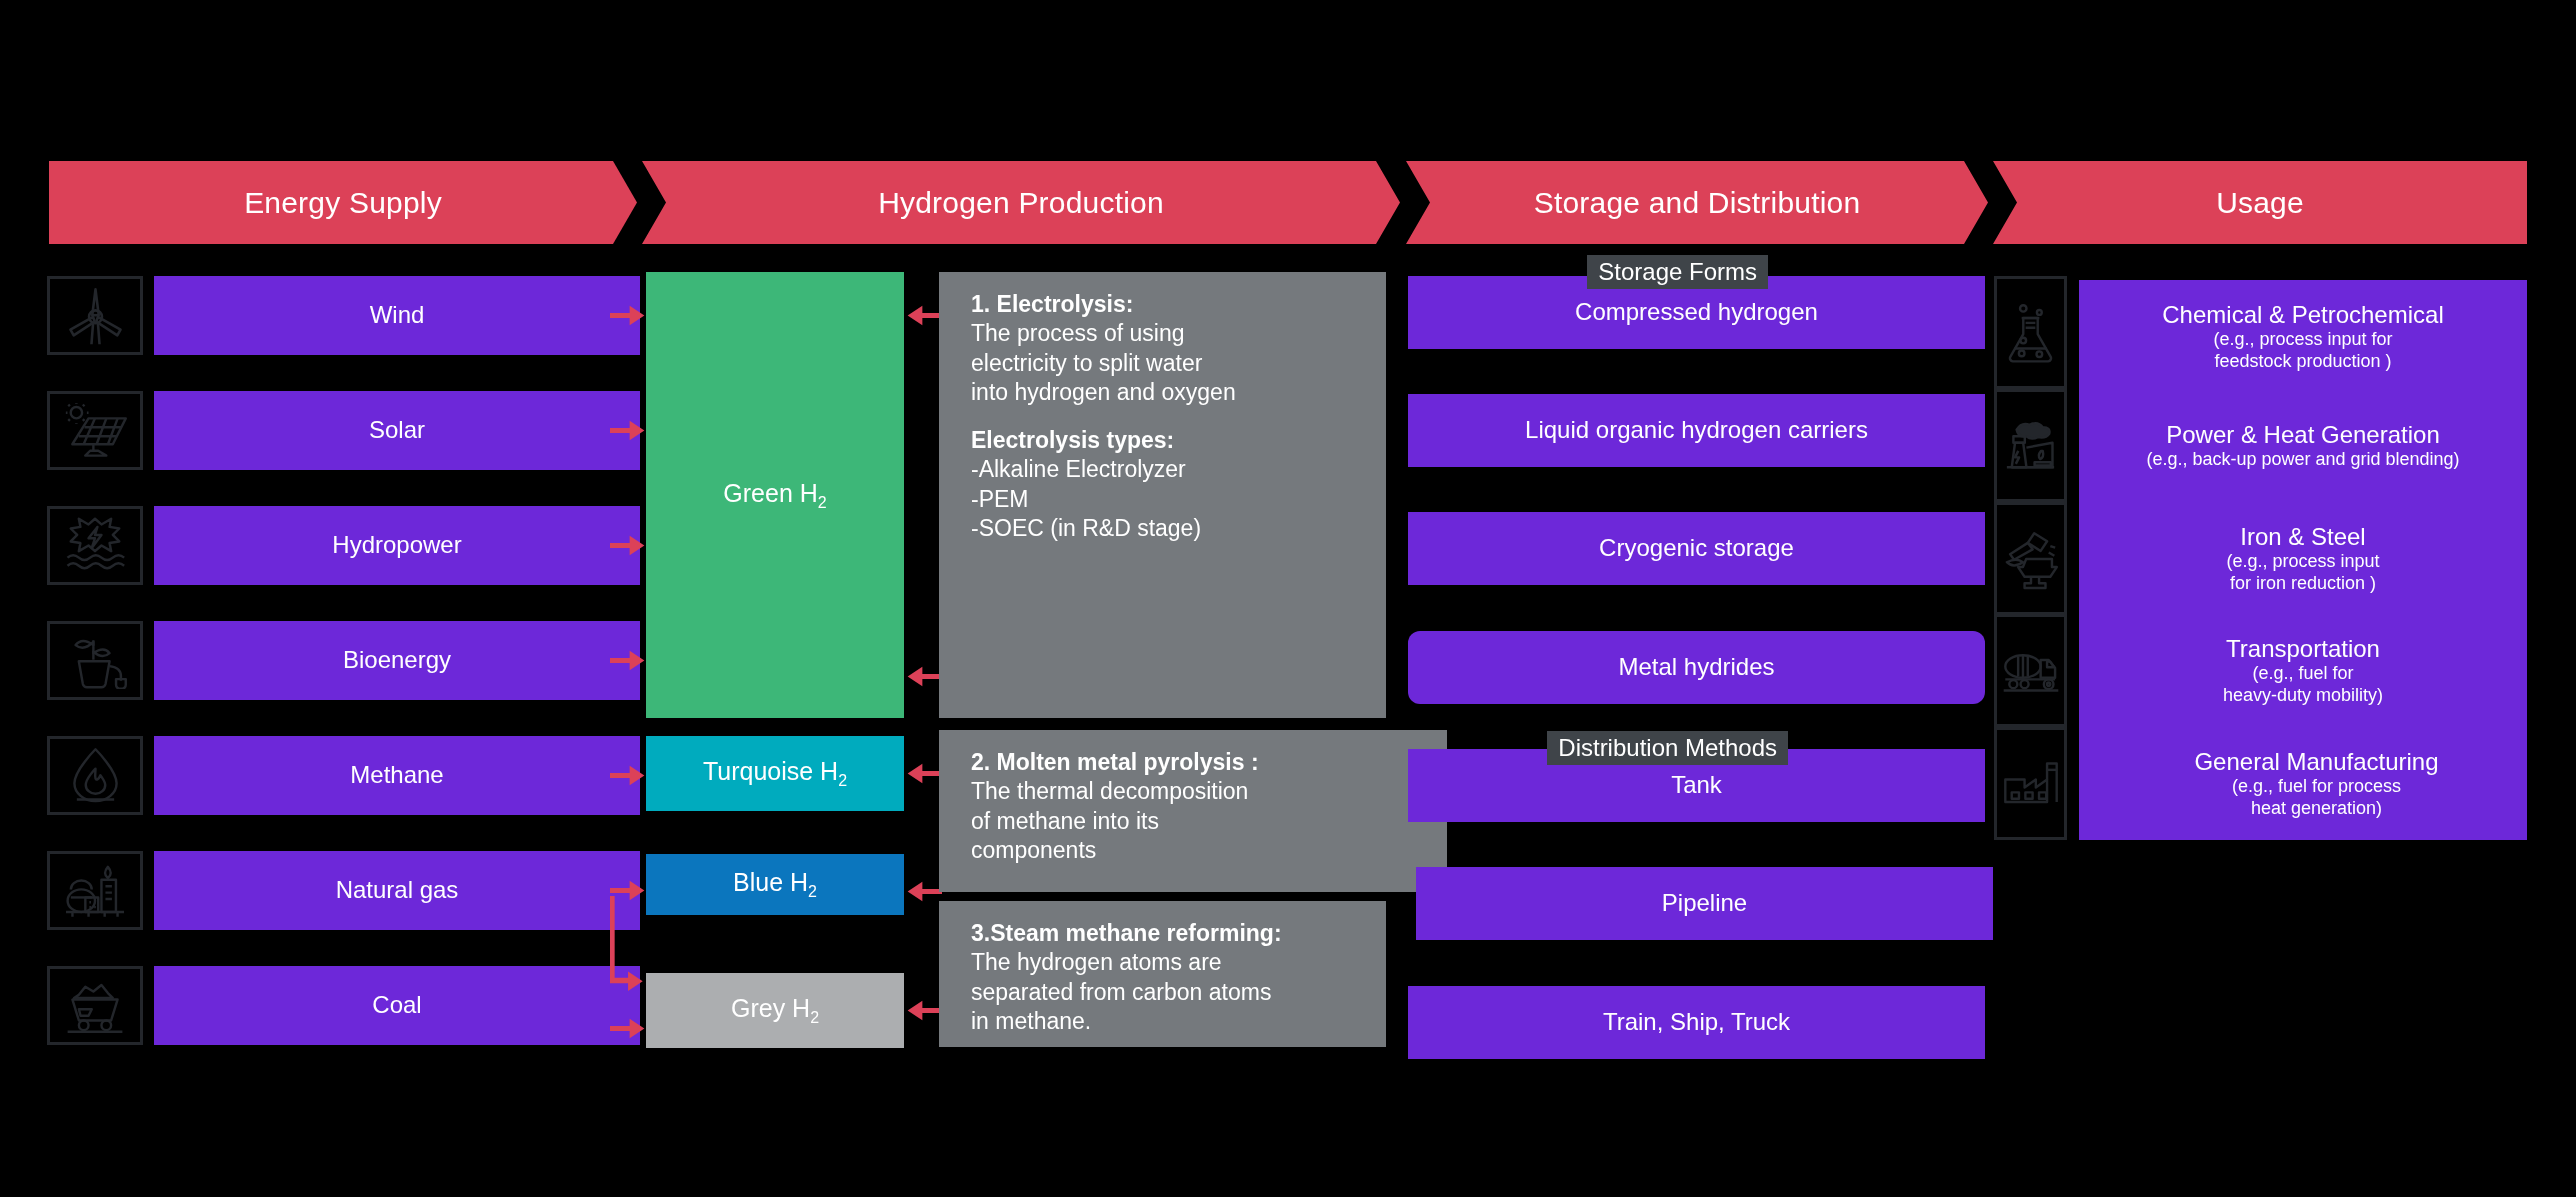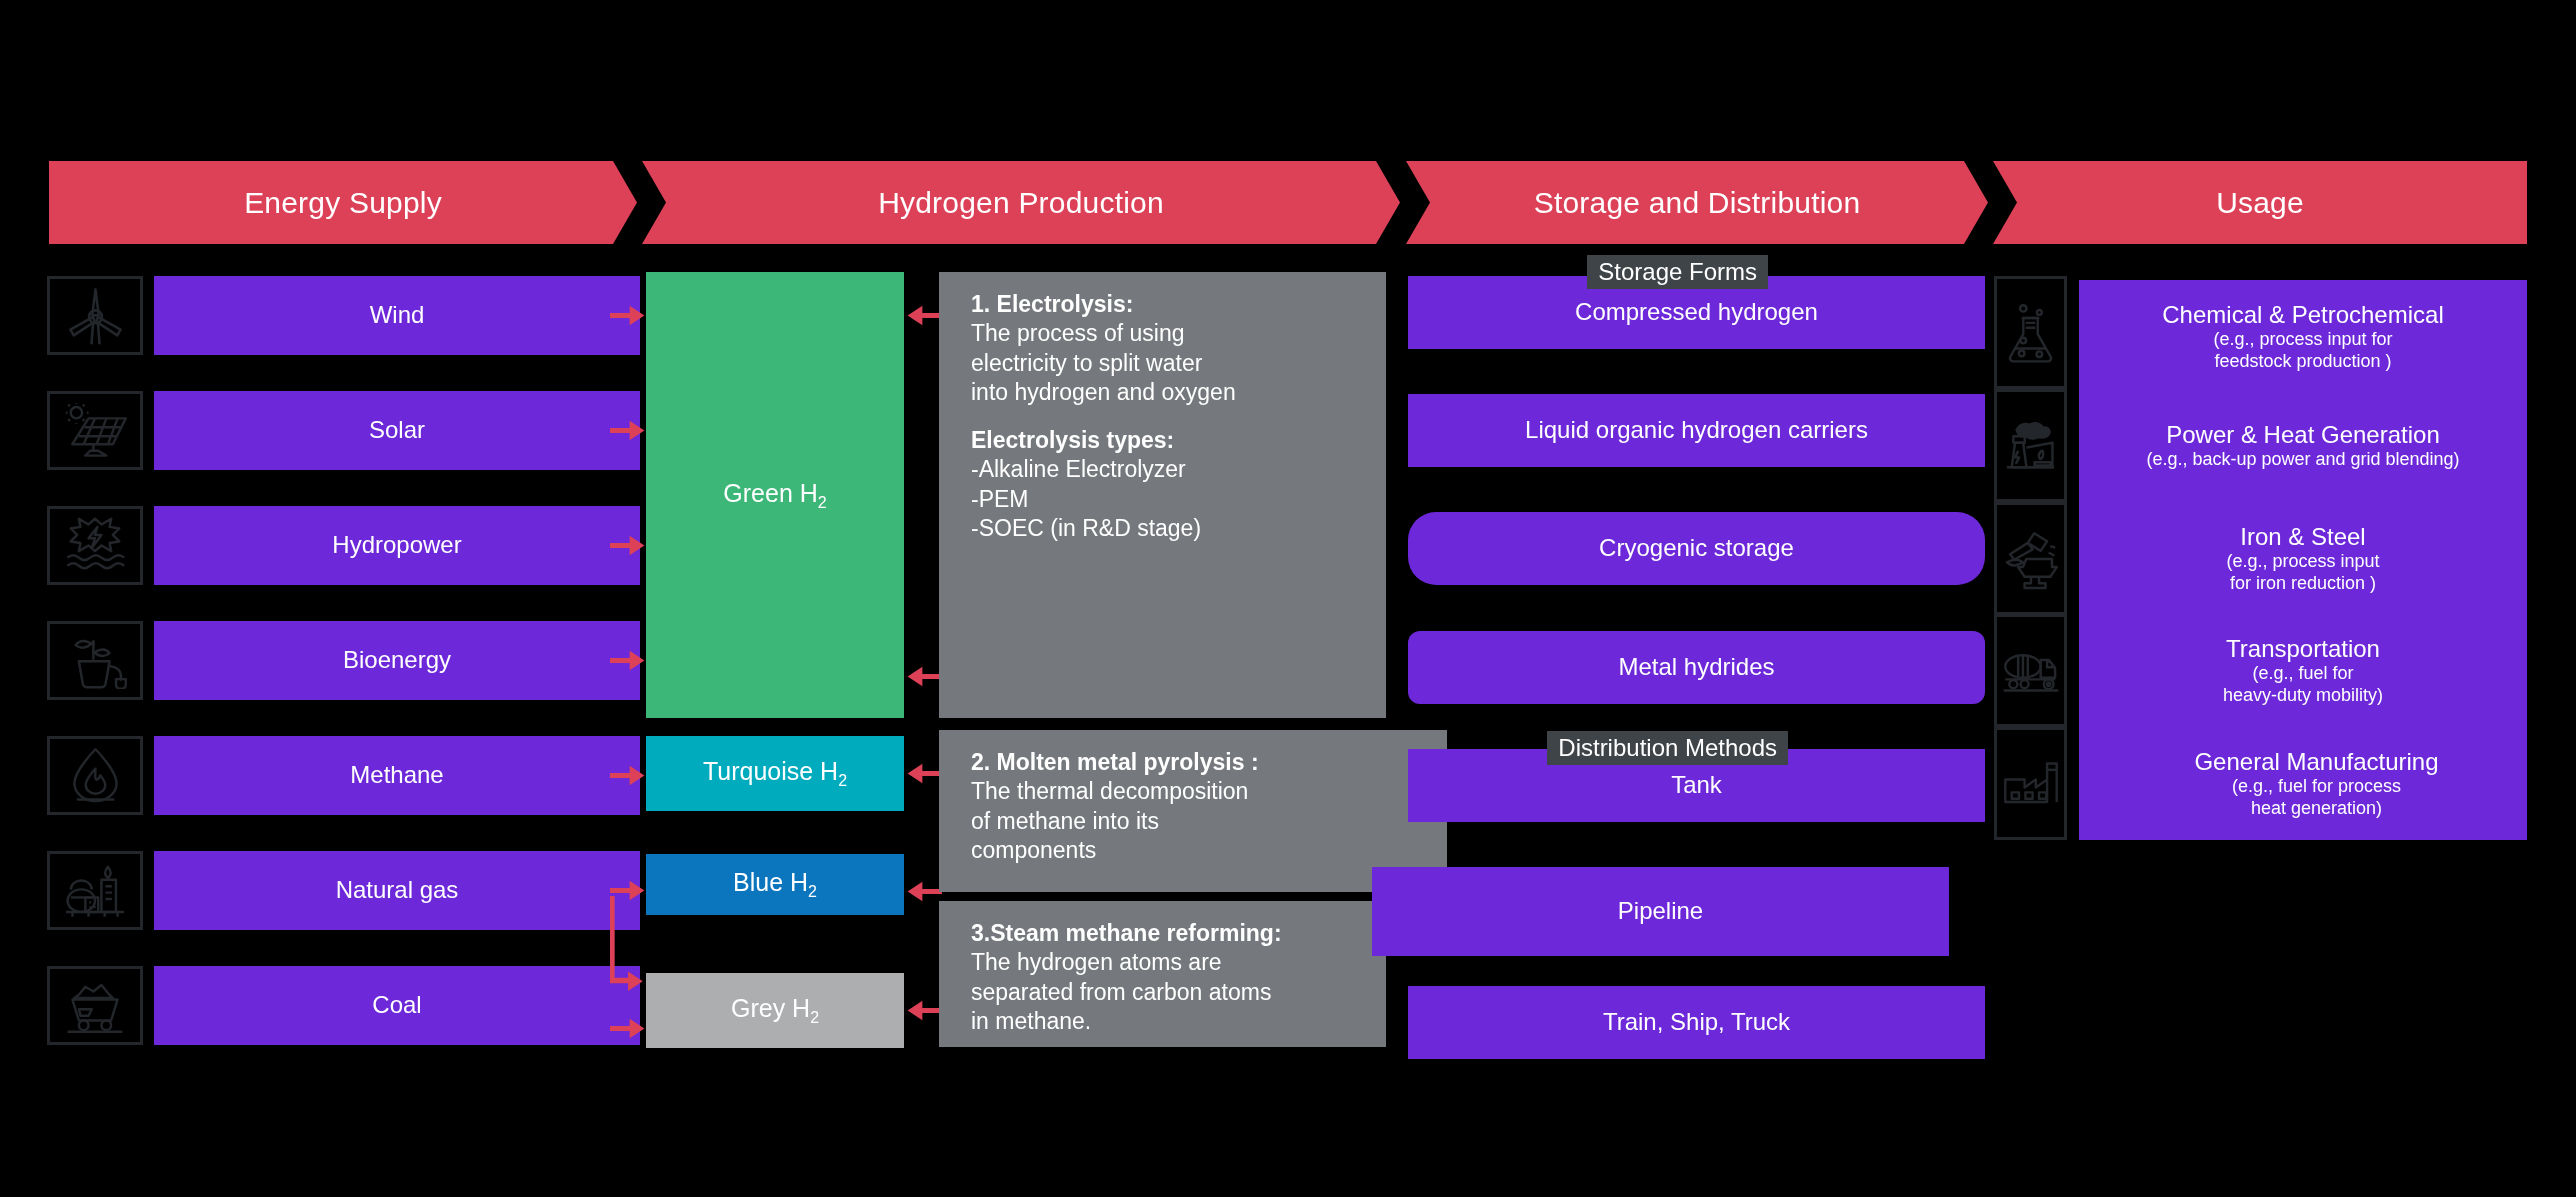--- a/index.html
+++ b/index.html
@@ -261,31 +261,31 @@
     <p>separated from carbon atoms</p>
     <p>in methane.</p>
   </div>
 
   <div class="gbox" style="left:1408px;top:276px;width:577px;height:73px;">
     <span class="t">Compressed hydrogen</span>
     </div>
   <div class="gbox" style="left:1408px;top:394px;width:577px;height:73px;">
     <span class="t">Liquid organic hydrogen carriers</span>
     </div>
-  <div class="gbox" style="left:1408px;top:512px;width:577px;height:73px;border-radius:28px;">
+  <div class="gbox" style="left:1408px;top:512px;width:577px;height:73px;">
     <span class="t">Cryogenic storage</span>
     </div>
   <div class="gbox" style="left:1408px;top:631px;width:577px;height:73px;border-radius:12px;">
     <span class="t">Metal hydrides</span>
     </div>
 
   <div class="gbox" style="left:1408px;top:749px;width:577px;height:73px;">
     <span class="t">Tank</span>
     </div>
-  <div class="gbox" style="left:1372px;top:867px;width:577px;height:89px;">
+  <div class="gbox" style="left:1416px;top:867px;width:577px;height:73px;">
     <span class="t">Pipeline</span>
     </div>
   <div class="gbox" style="left:1408px;top:986px;width:577px;height:73px;">
     <span class="t">Train, Ship, Truck</span>
     </div>
 
   <div class="tag" style="left:1587px;top:255px;">Storage Forms</div>
   <div class="tag" style="left:1547px;top:731px;">Distribution Methods</div>
 
   <div class="ico" style="left:1994px;top:276px;width:73px;height:113px;">

